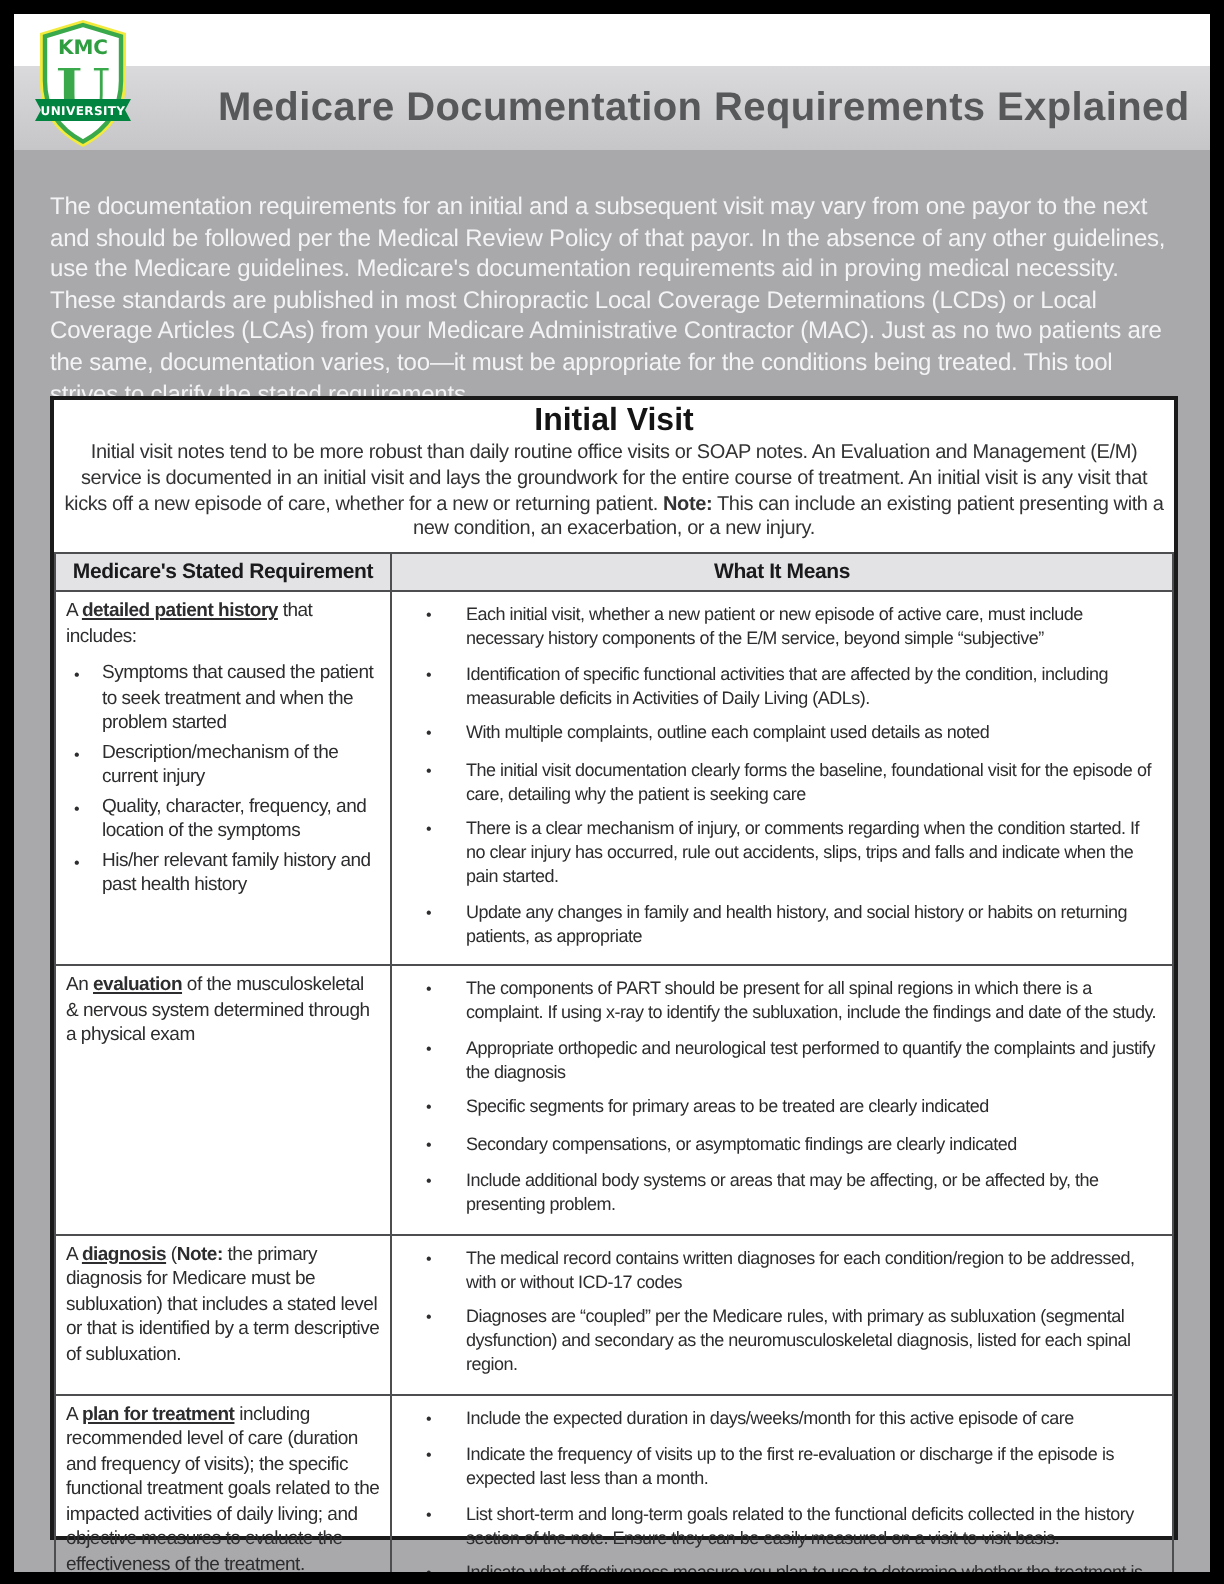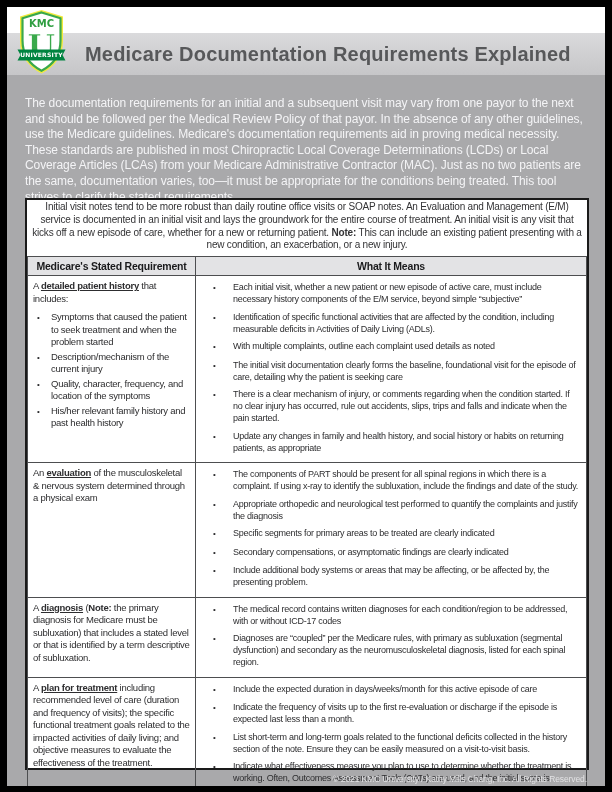--- a/index.html
+++ b/index.html
@@ -4,21 +4,21 @@
 <style>
   * { margin:0; padding:0; box-sizing:border-box; }
   html,body { width:612px; height:792px; }
   body { font-family:"Liberation Sans", sans-serif; background:#000; overflow:hidden; }
 
   .page { position:relative; width:612px; height:792px; background:#000; }
   .page-inner { position:absolute; left:7px; top:7px; width:598px; height:779px; background:#a9a9ab; overflow:hidden; }
 
   .white-band { position:absolute; left:0; top:0; width:100%; height:26px; background:#ffffff; }
   .title-band { position:absolute; left:0; top:26px; width:100%; height:42px;
-                background:linear-gradient(#dadadc,#c6c6c8); display:flex; align-items:center; padding-left:78px; }
+                background:linear-gradient(#dadadc,#c6c6c8); display:flex; align-items:center; padding-left:102px; }
   .doc-title { font-size:20px; font-weight:bold; color:#57585a; letter-spacing:0.2px; }
 
   .logo { position:absolute; left:10px; top:2px; width:49px; height:66px; }
 
   .intro-para { position:absolute; left:18px; top:89px; width:564px;
                 color:#f4f4f6; font-size:12px; line-height:15.6px; letter-spacing:-0.1px; }
 
   .note-box { position:absolute; left:18px; top:191px; width:564px; height:572px;
               background:#ffffff; border:2px solid #1a1a1a; }
   .note-title { text-align:center; font-weight:bold; font-size:16px; color:#141414; margin-top:2px; line-height:18px; }
@@ -64,20 +64,21 @@
       <path d="M24.5 3.5 L43.5 9.2 V31.5 C43.5 46.5 35.5 56 24.5 61.8 C13.5 56 5.5 46.5 5.5 31.5 V9.2 Z" fill="#ffffff" stroke="#3aa94b" stroke-width="2.2"></path>
       <text x="24.5" y="18" font-size="10" font-weight="bold" fill="#2f9e41" text-anchor="middle" font-family="DejaVu Sans, sans-serif">KMC</text>
       <text x="24.5" y="48" font-size="32" font-weight="bold" fill="#3aa94b" stroke="#ffffff" stroke-width="0.7" text-anchor="middle" font-family="DejaVu Serif, serif">U</text>
       <path d="M0.5 40.5 H48.5 L45.5 46 L48.5 51.5 H0.5 L3.5 46 Z" fill="#008440"></path>
       <text x="24.5" y="48.3" font-size="6" font-weight="bold" fill="#ffffff" text-anchor="middle" letter-spacing="0.2" font-family="DejaVu Sans, sans-serif">UNIVERSITY</text>
     </svg>
 
     <div class="intro-para">The documentation requirements for an initial and a subsequent visit may vary from one payor to the next and should be followed per the Medical Review Policy of that payor. In the absence of any other guidelines, use the Medicare guidelines. Medicare's documentation requirements aid in proving medical necessity. These standards are published in most Chiropractic Local Coverage Determinations (LCDs) or Local Coverage Articles (LCAs) from your Medicare Administrative Contractor (MAC).  Just as no two patients are the same, documentation varies, too—it must be appropriate for the conditions being treated. This tool strives to clarify the stated requirements.</div>
 
     <div class="note-box">
+      <div class="note-title">Initial Visit</div>
       <div class="note-intro"><span>Initial visit notes tend to be more robust than daily routine office visits or SOAP notes. An Evaluation and Management (E/M) service is documented in an initial visit and lays the groundwork for the entire course of treatment. An initial visit is any visit that kicks off a new episode of care, whether for a new or returning patient. </span><span class="b">Note:</span><span> This can include an existing patient presenting with a new condition, an exacerbation, or a new injury.</span></div>
       <table class="req-table">
         <thead>
           <tr>
             <th class="col-req">Medicare's Stated Requirement</th>
             <th class="col-means">What It Means</th>
           </tr>
         </thead>
         <tbody>
             <tr class="row-0">
@@ -189,16 +190,15 @@
                 <div class="m-bullet">
                   <span class="dot">•</span>
                   <span class="btext">Indicate what effectiveness measure you plan to use to determine whether the treatment is working. Often, Outcomes Assessment Tools (OATs) are used, and the initial score is recorded with a goal score. This is easily measured at re-evaluation intervals.</span>
                 </div>
               </td>
             </tr>
           </tbody>
       </table>
     </div>
 
-    <div class="footer-line">© 2021 KMC University / Kathy Mills Chang, Inc. All Rights Reserved.</div>
 
   </div>
 </div>
 
 </body></html>

